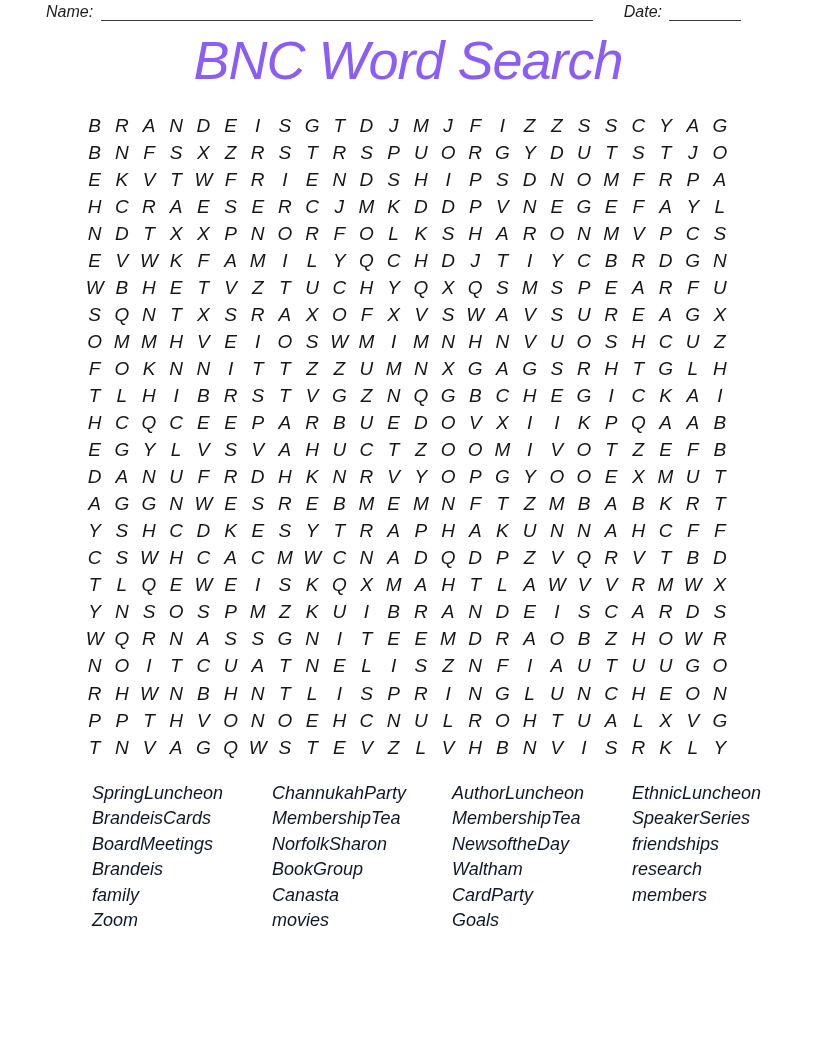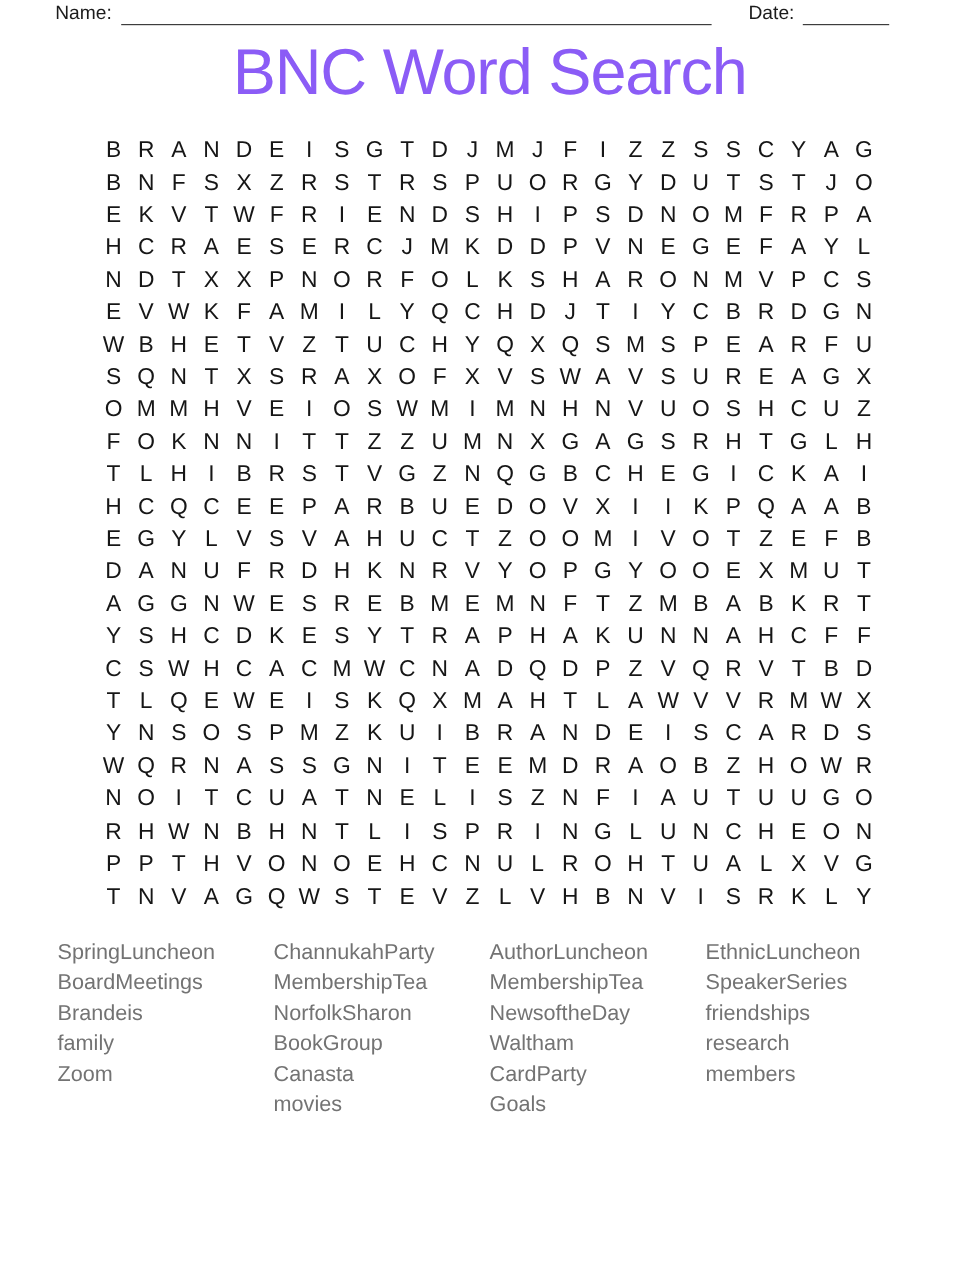--- a/index.html
+++ b/index.html
@@ -8,20 +8,21 @@
     background: #ffffff;
   }
   .page {
     position: relative;
     width: 816px;
     height: 1056px;
     background: #ffffff;
     font-family: "Liberation Sans", sans-serif;
     color: #111111;
     overflow: hidden;
+    font-style: italic;
   }
   
   .header {
     position: absolute;
     top: 2px;
     left: 46px;
     right: 75px;
     display: flex;
     align-items: flex-end;
     font-size: 16px;
@@ -88,22 +89,23 @@
     top: 781px;
     display: flex;
   }
   .word-col {
     width: 180px;
     flex: 0 0 180px;
   }
   .word-col .word {
     font-size: 18px;
     line-height: 25.4px;
-    color: #737373;
+    color: #0f172a;
     white-space: nowrap;
+    margin-left: 44px;
   }
 </style>
 </head>
 <body>
 
 <div class="page">
 
   <div class="header">
     <span class="label">Name:</span>
     <span class="blank name-blank"></span>
@@ -688,20 +690,21 @@
       <span class="cell">S</span>
       <span class="cell">R</span>
       <span class="cell">K</span>
       <span class="cell">L</span>
       <span class="cell">Y</span>
     </div>
 
   <div class="words" id="words">
       <div class="word-col">
         <div class="word">SpringLuncheon</div>
+        <div class="word">BrandeisCards</div>
         <div class="word">BoardMeetings</div>
         <div class="word">Brandeis</div>
         <div class="word">family</div>
         <div class="word">Zoom</div>
       </div>
       <div class="word-col">
         <div class="word">ChannukahParty</div>
         <div class="word">MembershipTea</div>
         <div class="word">NorfolkSharon</div>
         <div class="word">BookGroup</div>

